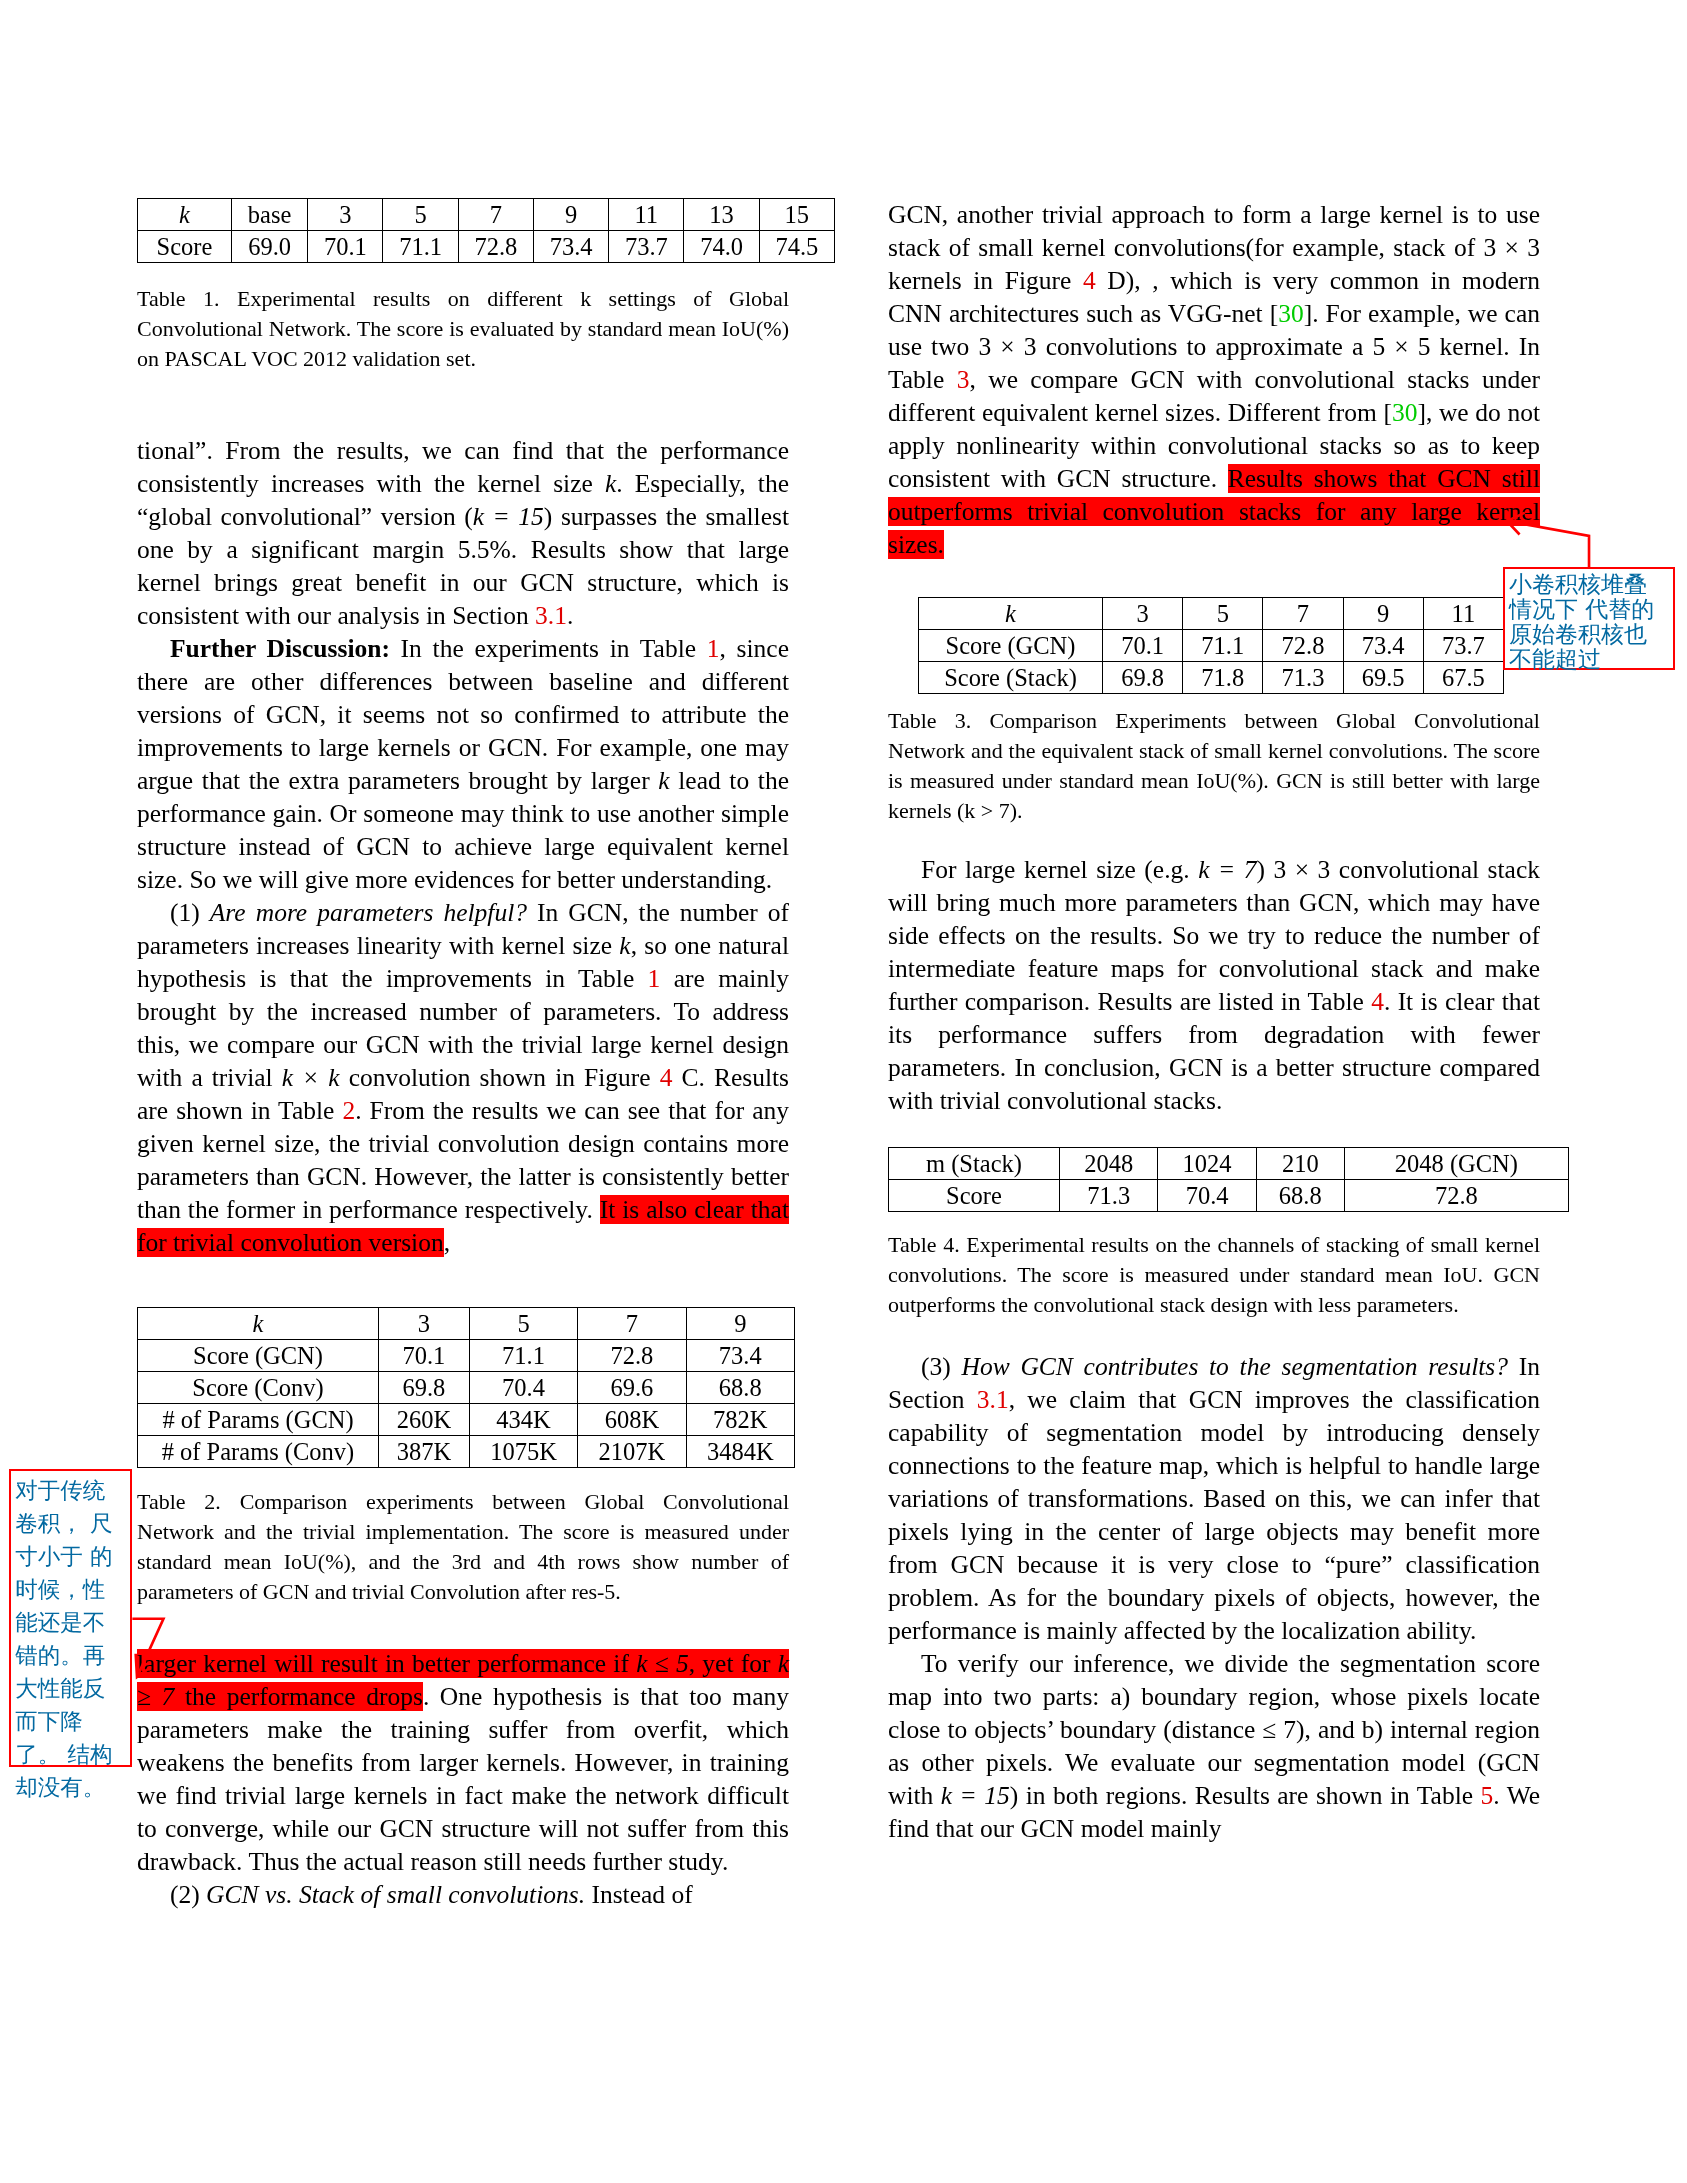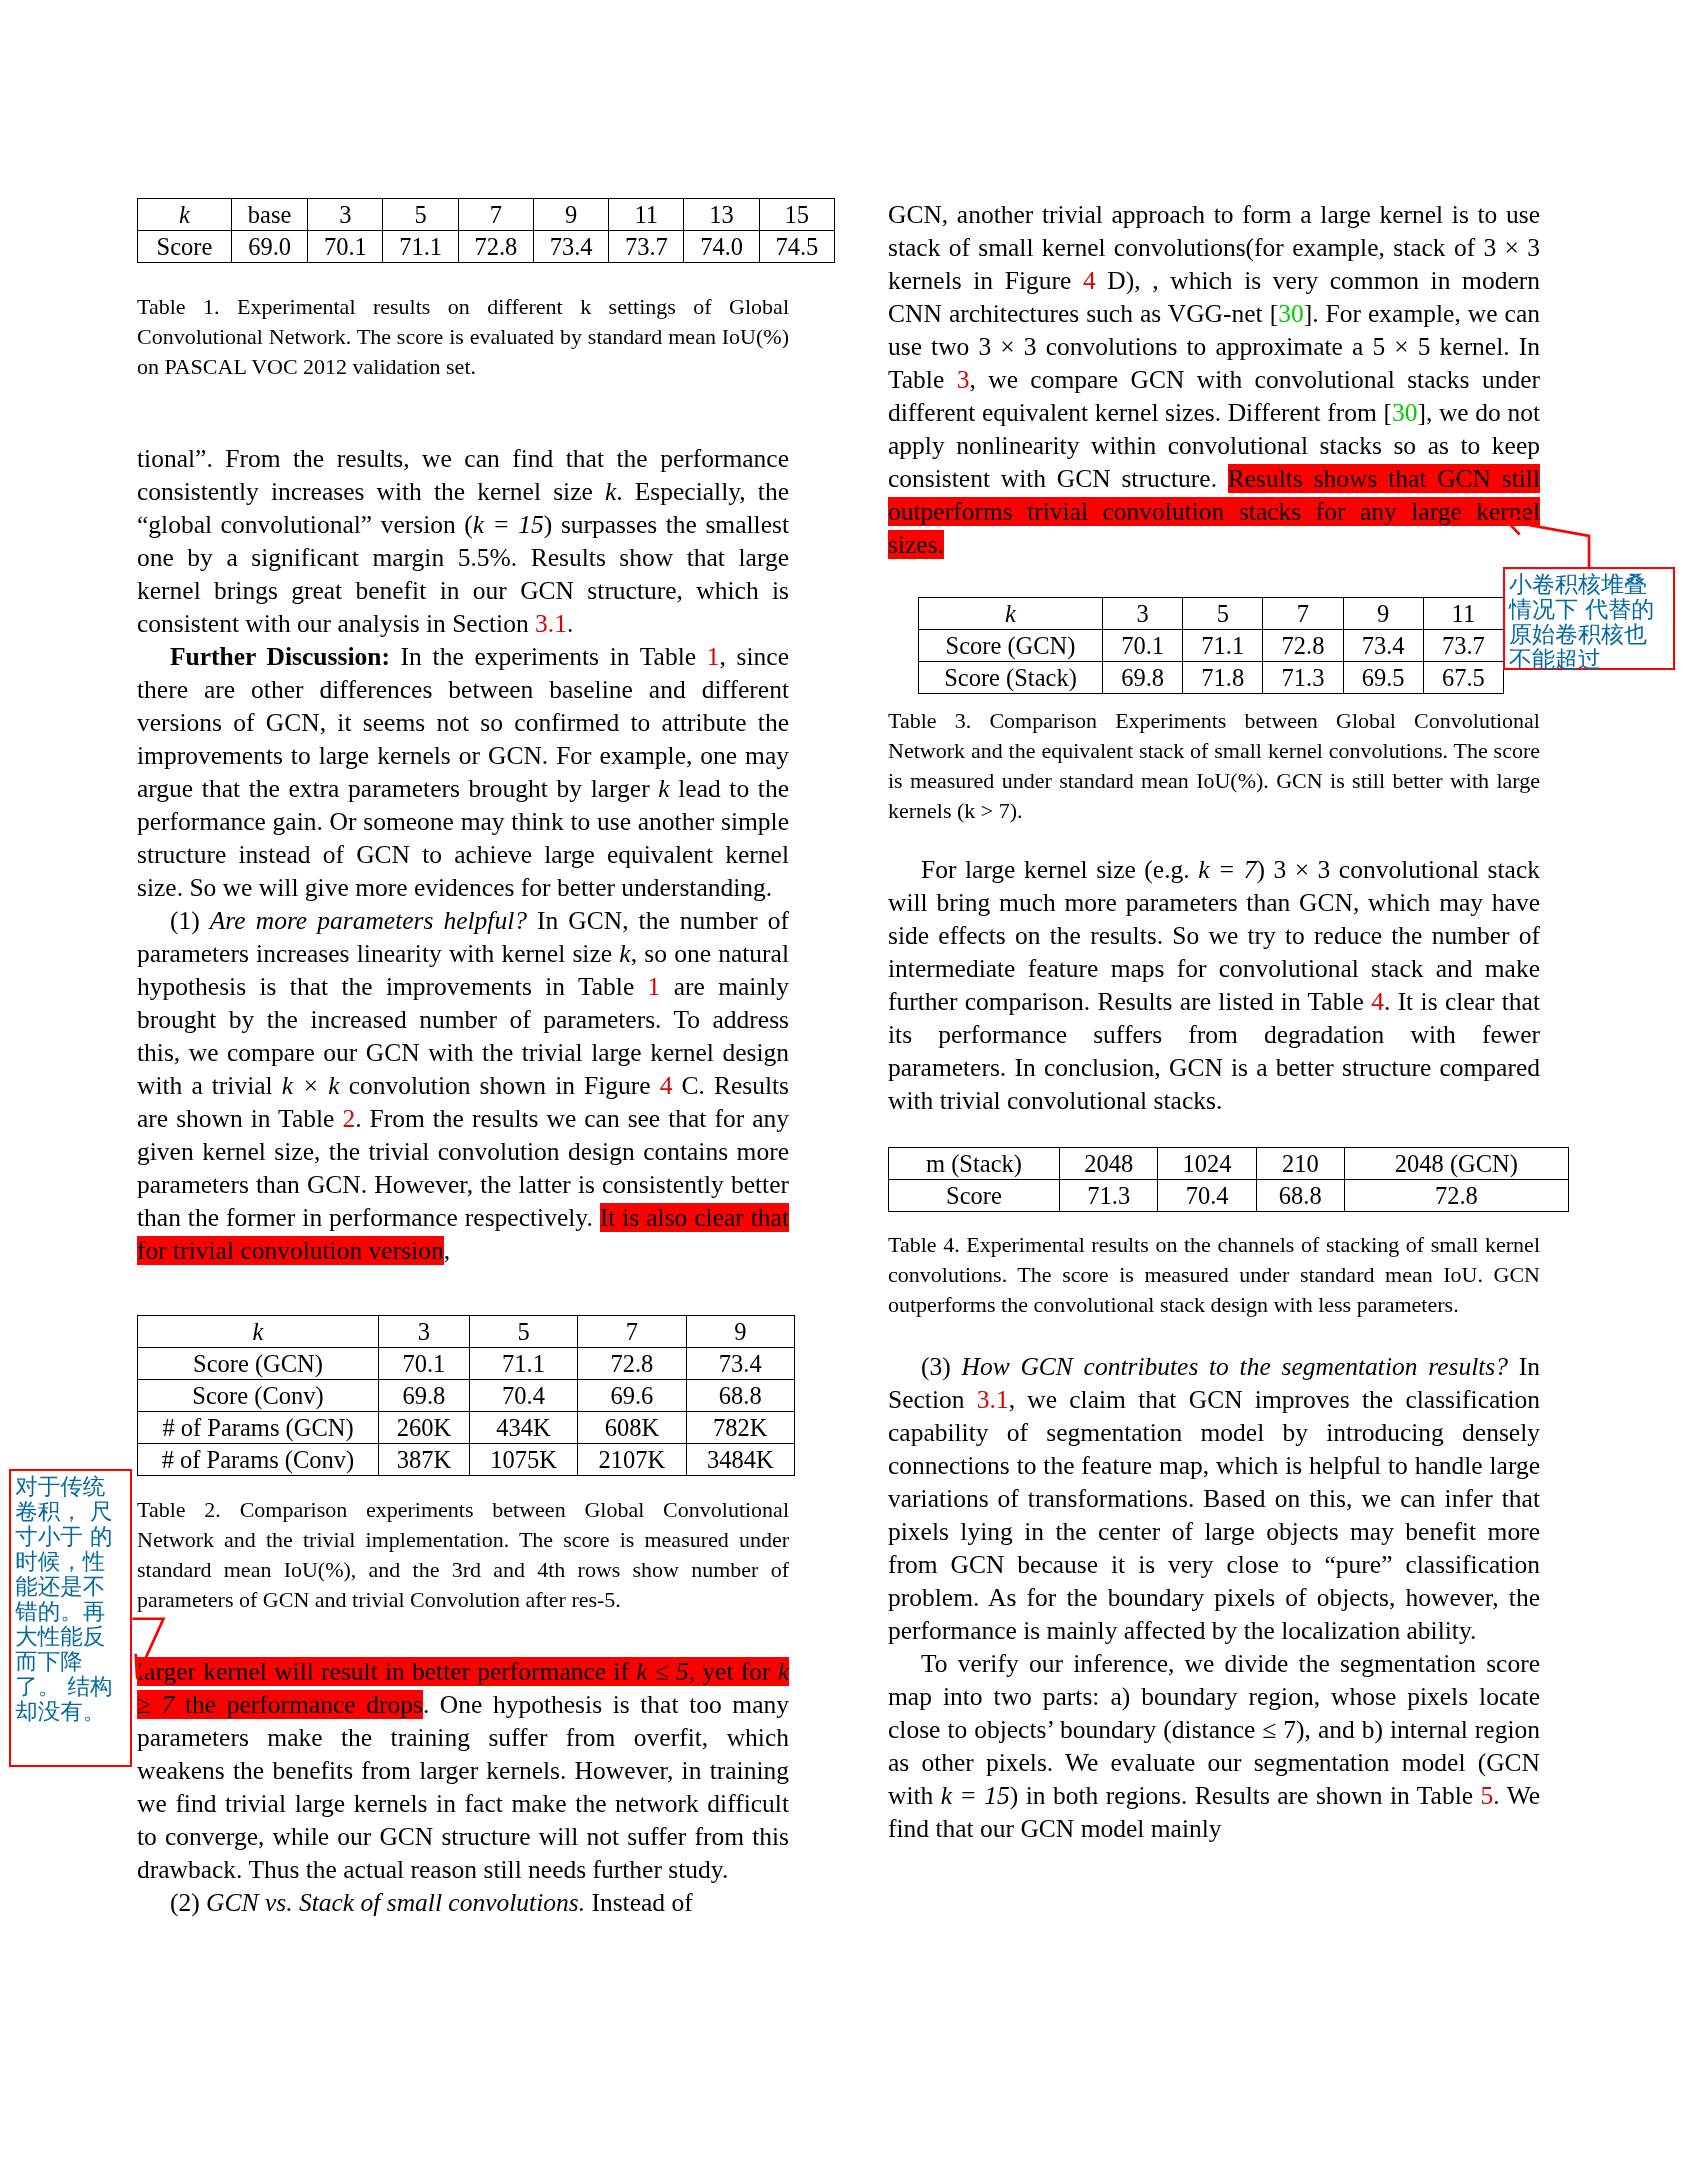--- a/index.html
+++ b/index.html
@@ -48,21 +48,21 @@
       <td>71.1</td>
       <td>72.8</td>
       <td>73.4</td>
       <td>73.7</td>
       <td>74.0</td>
       <td>74.5</td>
     </tr>
   </tbody>
     </table>
 
-  <p class="cap" style="margin-top:29px;">Table 1. Experimental results on different k settings of Global Convolutional Network. The score is evaluated by standard mean IoU(%) on PASCAL VOC 2012 validation set.</p>
+  <p class="cap" style="margin-top:21px;">Table 1. Experimental results on different k settings of Global Convolutional Network. The score is evaluated by standard mean IoU(%) on PASCAL VOC 2012 validation set.</p>
 
   <p class="body" style="margin-top:60px;">
     <span>tional”. From the results, we can find that the performance consistently increases with the kernel size </span><span class="math">k</span><span>. Especially, the “global convolutional” version (</span><span class="math">k = 15</span><span>) surpasses the smallest one by a significant margin 5.5%. Results show that large kernel brings great benefit in our GCN structure, which is consistent with our analysis in Section </span><span class="ref">3.1</span><span>.</span>
   </p>
 
   <p class="body indent">
     <span class="b">Further Discussion:</span><span> In the experiments in Table </span><span class="ref">1</span><span>, since there are other differences between baseline and different versions of GCN, it seems not so confirmed to attribute the improvements to large kernels or GCN. For example, one may argue that the extra parameters brought by larger </span><span class="math">k</span><span> lead to the performance gain. Or someone may think to use another simple structure instead of GCN to achieve large equivalent kernel size. So we will give more evidences for better understanding.</span>
   </p>
 
   <p class="body indent">
@@ -186,21 +186,21 @@
     <span>(3) </span><span class="i">How GCN contributes to the segmentation results?</span><span> In Section </span><span class="ref">3.1</span><span>, we claim that GCN improves the classification capability of segmentation model by introducing densely connections to the feature map, which is helpful to handle large variations of transformations. Based on this, we can infer that pixels lying in the center of large objects may benefit more from GCN because it is very close to “pure” classification problem. As for the boundary pixels of objects, however, the performance is mainly affected by the localization ability.</span>
   </p>
 
   <p class="body indent">
     <span>To verify our inference, we divide the segmentation score map into two parts: a) boundary region, whose pixels locate close to objects’ boundary (distance ≤ 7), and b) internal region as other pixels. We evaluate our segmentation model (GCN with </span><span class="math">k = 15</span><span>) in both regions. Results are shown in Table </span><span class="ref">5</span><span>. We find that our GCN model mainly</span>
   </p>
 </div>
 
 <div class="anno-box" style="left:1503px;top:567px;width:172px;height:103px;">小卷积核堆叠情况下 代替的原始卷积核也不能超过</div>
 
-<div class="anno-box" style="left:9.3px;top:1469px;width:123px;height:298px;font-size:22.5px;line-height:25px;word-break:break-all;">对于传统卷积，      尺寸小于 的时候，性能还是不错的。再大性能反而下降了。     结构却没有。</div>
+<div class="anno-box" style="left:9.3px;top:1469px;width:123px;height:298px;font-size:22.5px;line-height:33px;word-break:break-all;">对于传统卷积，      尺寸小于 的时候，性能还是不错的。再大性能反而下降了。     结构却没有。</div>
 
 <svg class="arrow" style="left:0;top:0;" width="1687" height="2183" viewBox="0 0 2550 3300">
 
   <polyline points="2402,857 2402,810 2290,790" fill="none" stroke="#ff0000" stroke-width="4"></polyline>
   <polyline points="2305,775 2278,788 2297,808" fill="none" stroke="#ff0000" stroke-width="4"></polyline>
 
   <polyline points="200,2447 247,2447 208,2533" fill="none" stroke="#ff0000" stroke-width="4"></polyline>
   <polyline points="205,2500 207,2535 228,2520" fill="none" stroke="#ff0000" stroke-width="4"></polyline>
 </svg>
 

